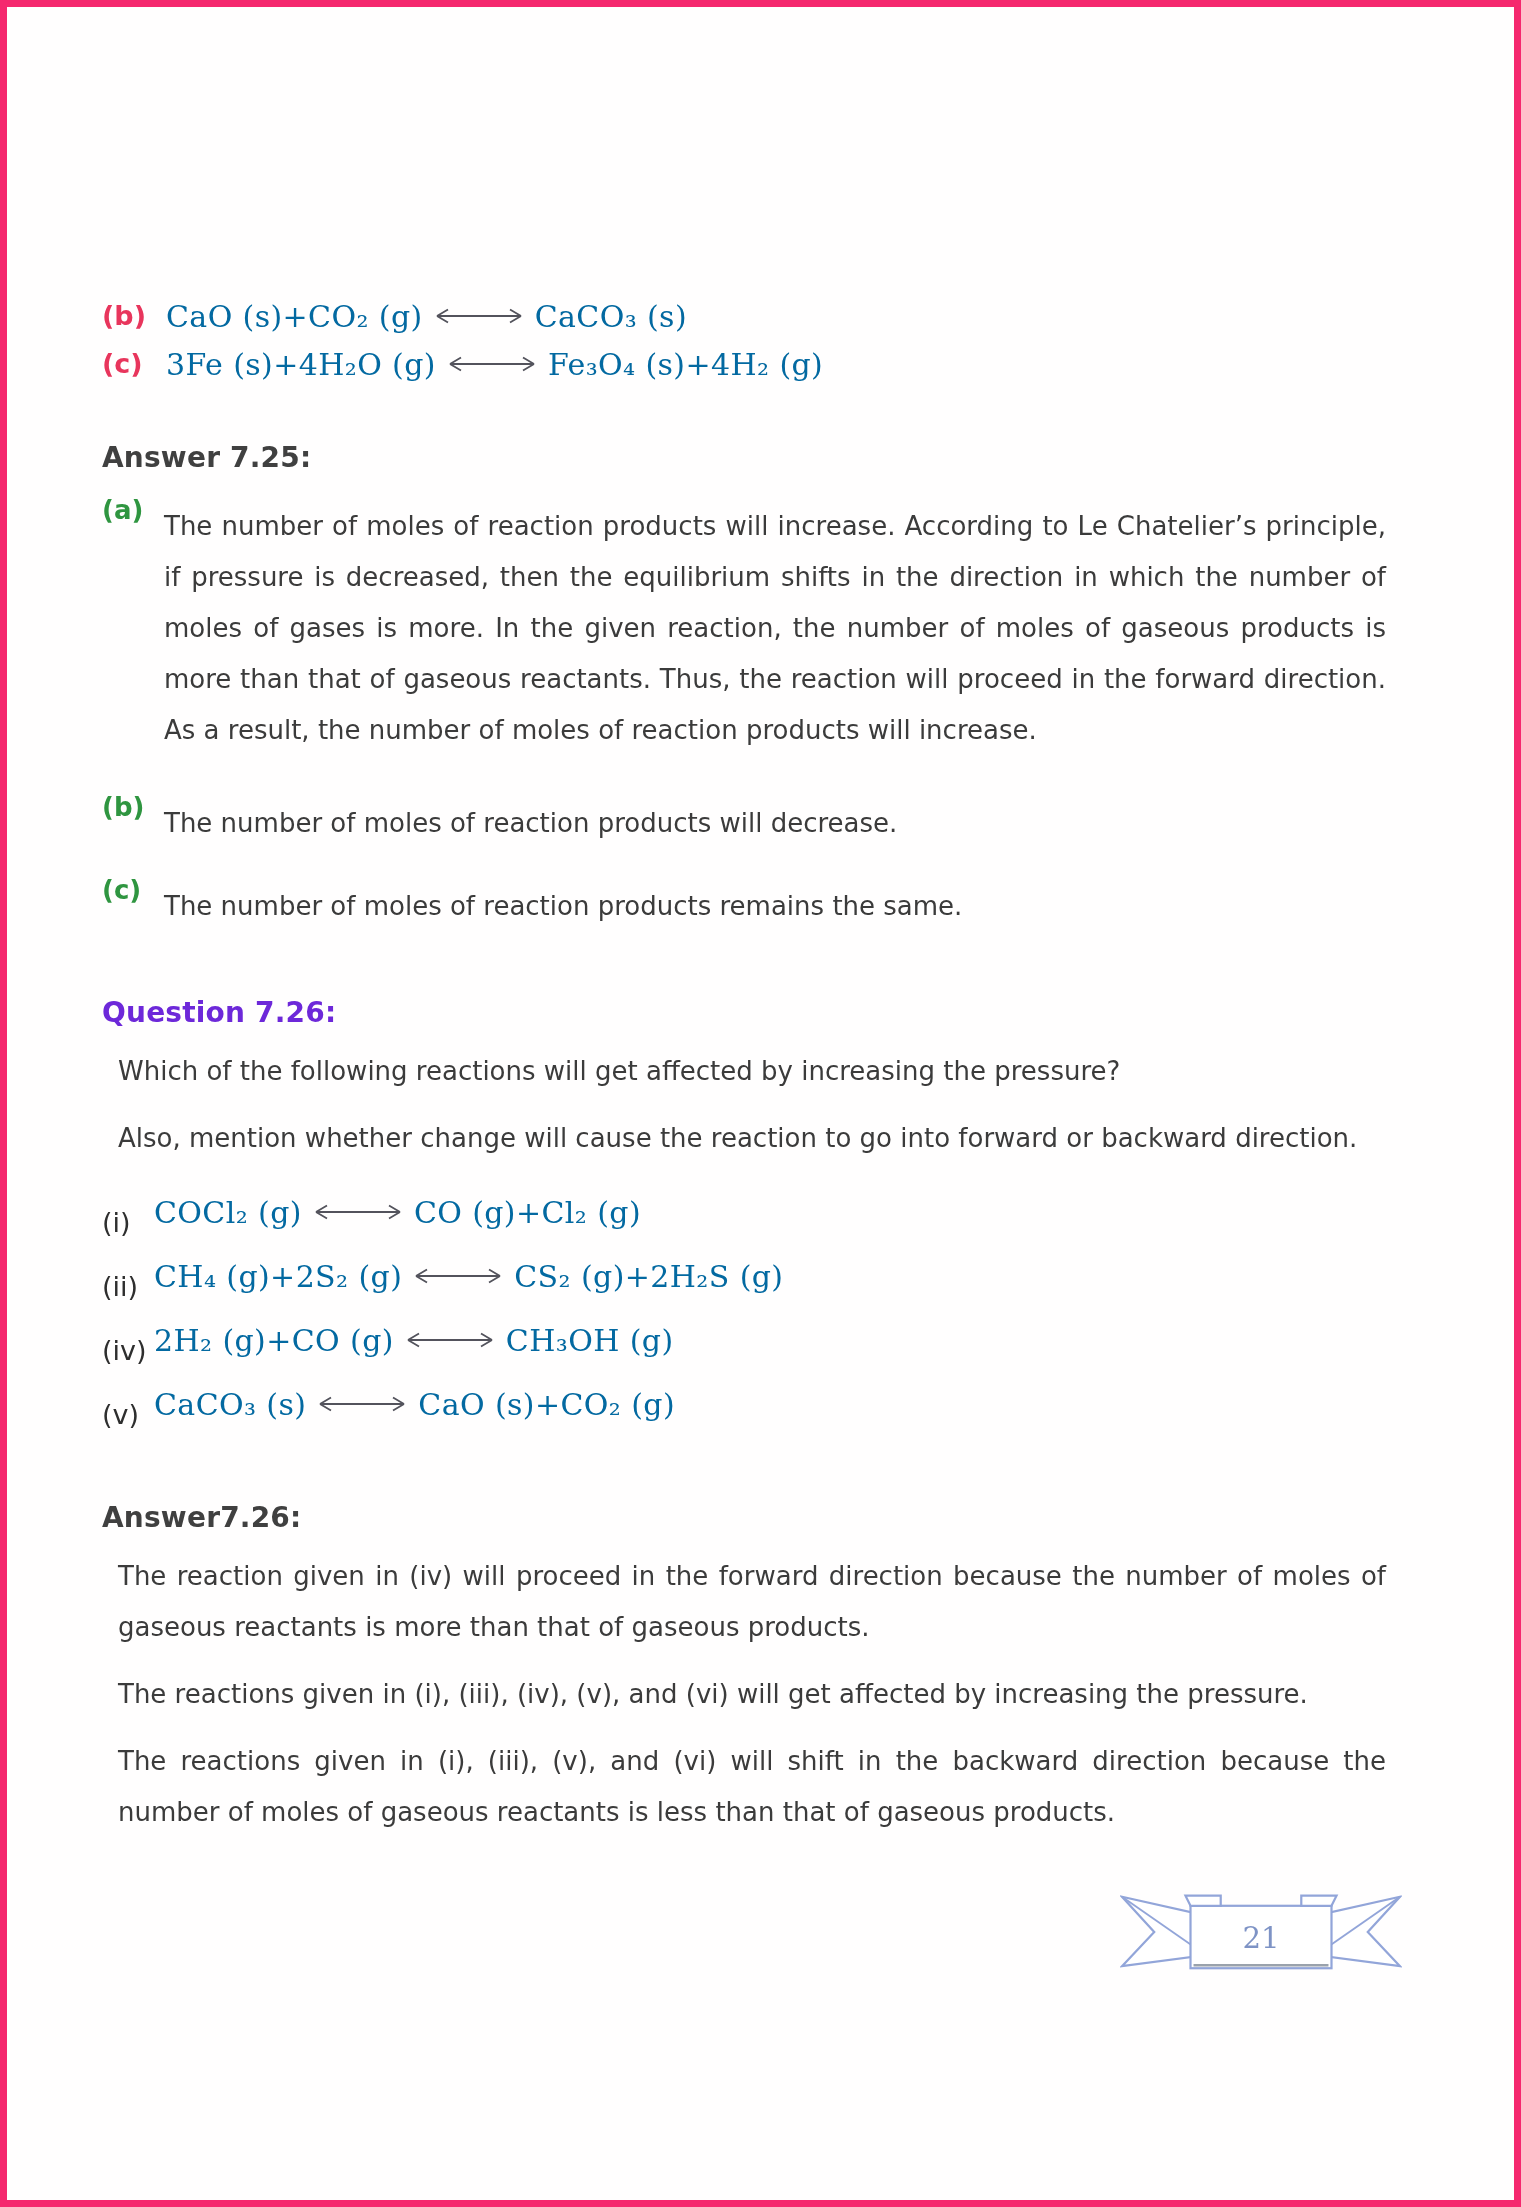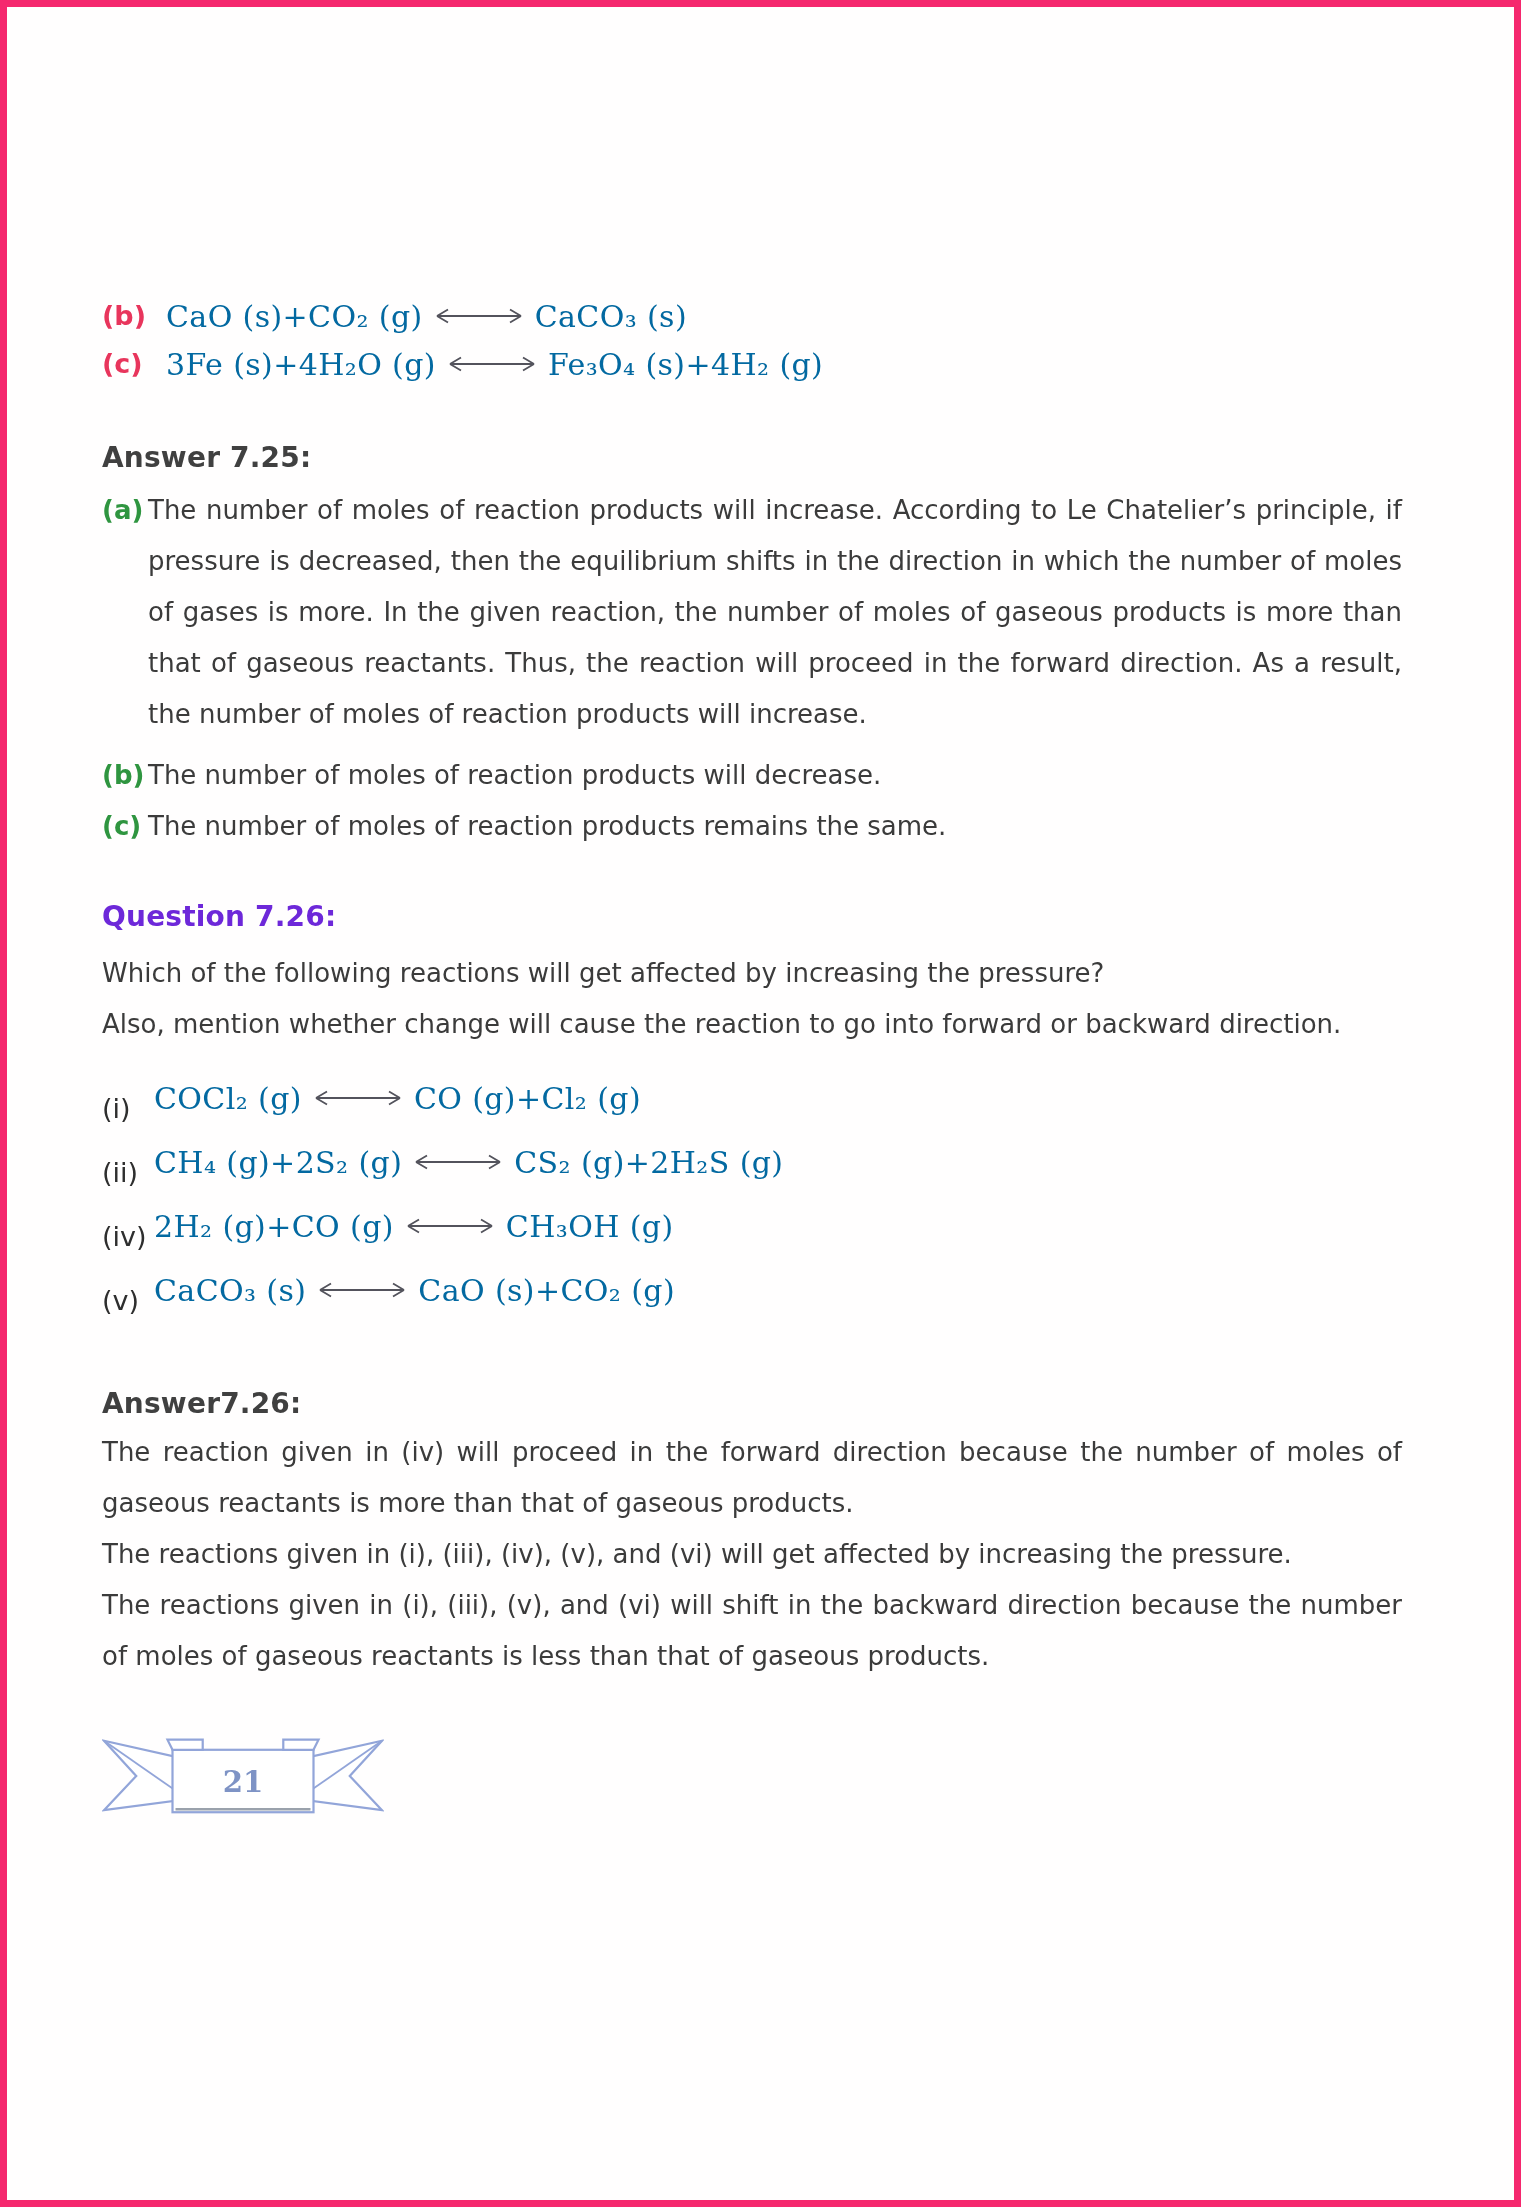--- a/index.html
+++ b/index.html
@@ -35,36 +35,36 @@
 
   
   h2 { font-size:28px; margin:0; line-height:34px; letter-spacing:0.2px; }
   .green { color:#404040; }
   .red   { color:#6d28d9; }
   .h-ans725 { margin-top:56px; margin-bottom:10px; }
   .h-q726   { margin-top:48px; margin-bottom:14px; }
   .h-ans726 { margin-top:65px; margin-bottom:6px; }
 
   
-  p { font-size:26px; line-height:51px; margin:0; }
+  p { font-size:26px; line-height:51px; margin:16px; }
   .just { text-align:justify; }
   .list-item { display:flex; }
   .list-item.gap { margin-top:10px; }
   .item-label {
     flex:none; width:46px;
     font-weight:bold; font-size:26px; line-height:51px; color:#2f9540;
   }
   .item-text { flex:1; }
 
   
   .rxn-list { margin-top:16px; }
   .rxn-list .eq-row { height:64px; margin-bottom:0; }
 
   
-  .ribbon-wrap { display:flex; justify-content:flex-start; margin-top:55px;font-weight:bold; }
+  .ribbon-wrap { display:flex; justify-content:flex-end; margin-top:55px; }
   .ribbon-svg { width:282px; height:84px; }
   .ribbon-svg .rb { fill:#ffffff; stroke:#92a5d9; stroke-width:2.2; stroke-linejoin:miter; }
   .ribbon-svg .fold { stroke:#92a5d9; stroke-width:1.8; fill:none; }
   .ribbon-svg .shadow { stroke:#9aa2ac; stroke-width:2.4; fill:none; }
   .page-num {
     font-family:"DejaVu Serif", serif;
     font-size:29px; fill:#7e93c5;
   }
 </style>
 </head>

